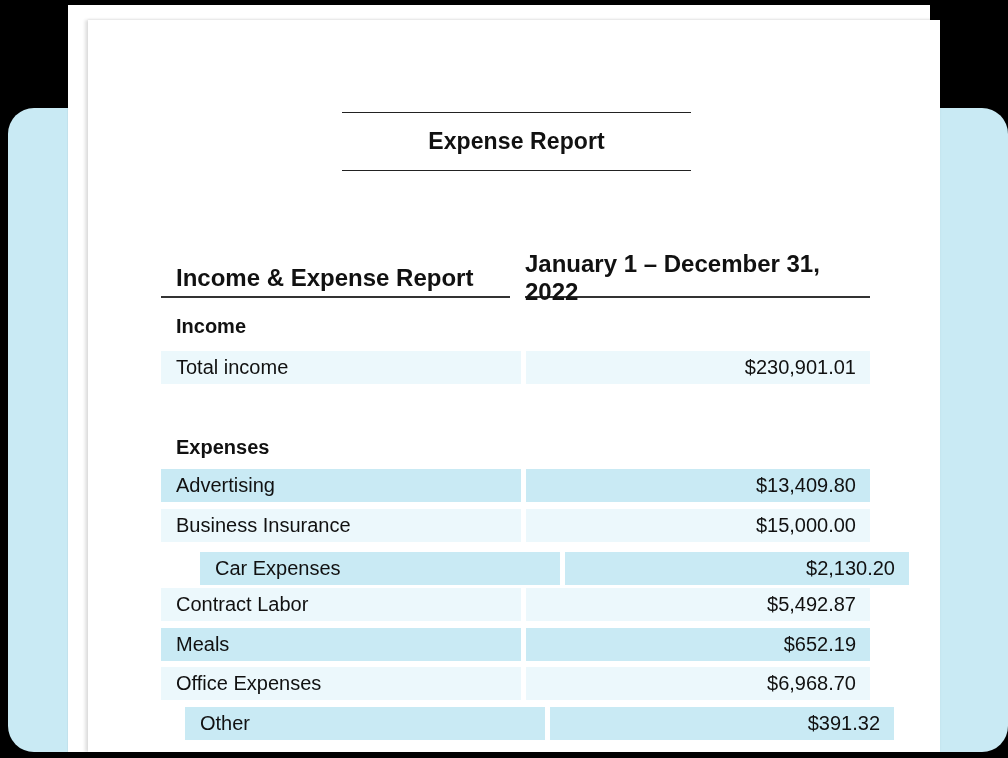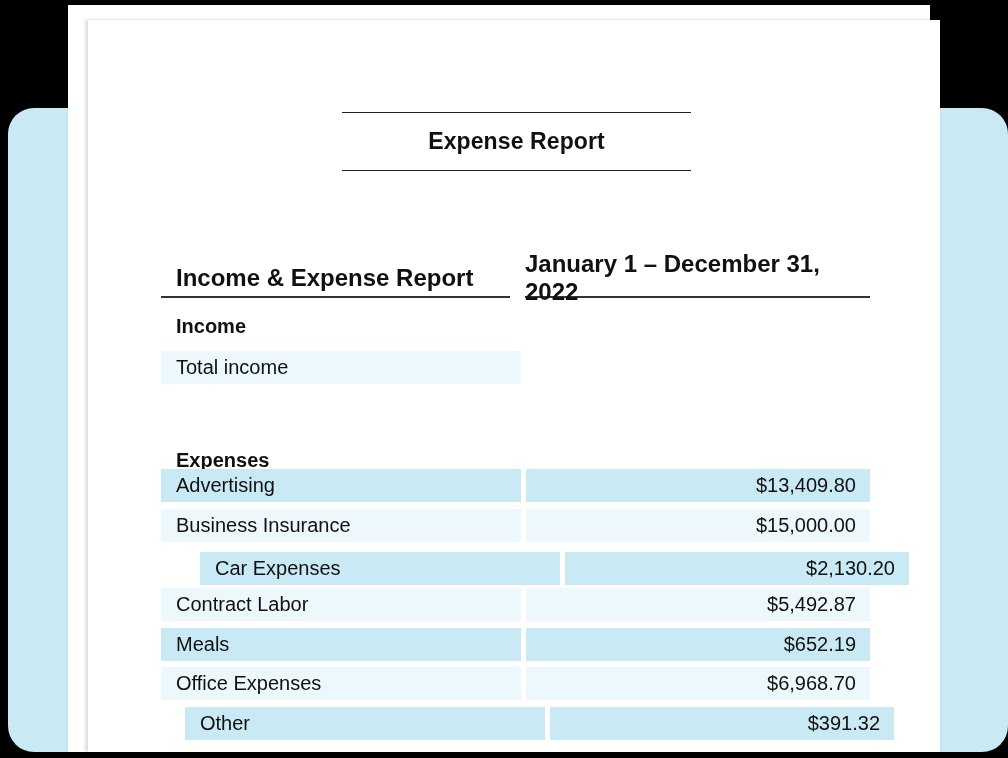--- a/index.html
+++ b/index.html
@@ -61,23 +61,24 @@
     <span class="title">Expense Report</span>
   </div>
 
   <div class="hdr hdr-left">Income &amp; Expense Report</div>
   <div class="hdr hdr-right">January 1 – December 31, 2022</div>
 
   <div class="section-label" style="top:295px;">Income</div>
 
   <div class="row light" style="top:331px;">
     <div class="cell label">Total income</div>
+    <div class="cell value">$230,901.01</div>
   </div>
 
-  <div class="section-label" style="top:429px;">Expenses</div>
+  <div class="section-label" style="top:416px;">Expenses</div>
 
   <div class="row dark" style="top:449px;">
     <div class="cell label">Advertising</div>
     <div class="cell value">$13,409.80</div>
   </div>
   <div class="row light" style="top:489px;">
     <div class="cell label">Business Insurance</div>
     <div class="cell value">$15,000.00</div>
   </div>
   <div class="row dark" style="top:532px;margin-left:39px;">

